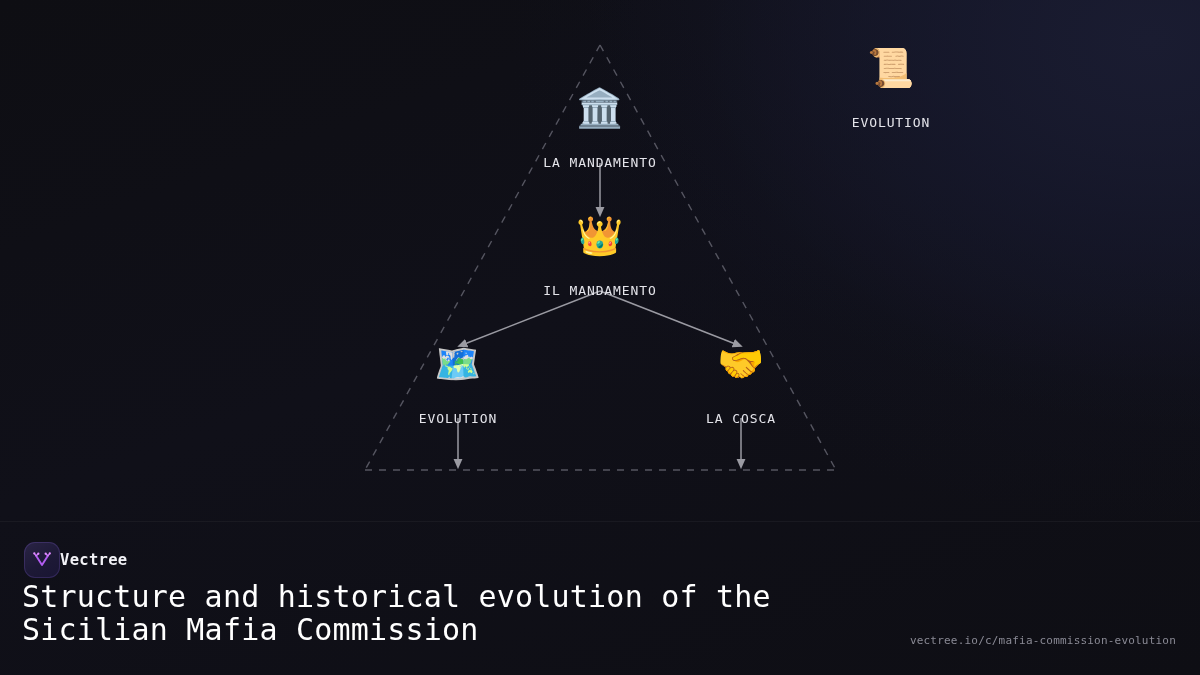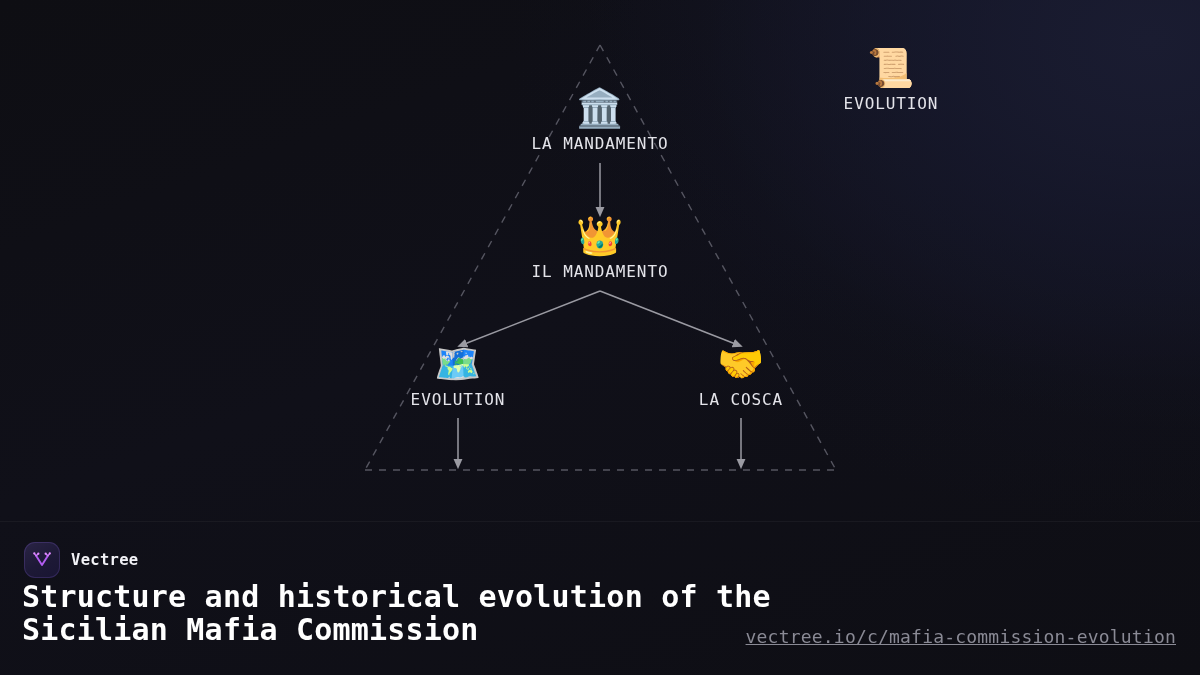--- a/index.html
+++ b/index.html
@@ -51,22 +51,22 @@
   .node-emoji {
     font-size: 38px;
     line-height: 44px;
     height: 46px;
     display: block;
     font-family: "DejaVu Sans", "Liberation Sans", sans-serif;
     text-align: center;
     user-select: none;
   }
   .node-label {
-    margin-top: 2px;
-    font-size: 16px;
+    margin-top: 23px;
+    font-size: 13px;
     letter-spacing: 0.9px;
     color: #e4e4ea;
     white-space: nowrap;
     font-family: "DejaVu Sans Mono", "Liberation Mono", monospace;
   }
 
   
   #divider {
     position: absolute;
     left: 0;
@@ -83,21 +83,20 @@
     height: 153px;
     box-sizing: border-box;
     padding: 0 24px;
   }
   #brand {
     position: absolute;
     left: 24px;
     top: 20px;
     display: flex;
     align-items: center;
-    gap: 11px;
   }
   #brand-logo {
     width: 36px;
     height: 36px;
     border-radius: 11px;
     background: linear-gradient(150deg, #2a2445 0%, #1d1936 55%, #191533 100%);
     box-shadow: inset 0 0 0 1px rgba(150,110,240,0.20);
     display: flex;
     align-items: center;
     justify-content: center;
@@ -109,34 +108,33 @@
     letter-spacing: 0.3px;
     font-family: "DejaVu Sans Mono", "Liberation Mono", monospace;
   }
   #headline {
     position: absolute;
     left: 22px;
     top: 58px;
     max-width: 830px;
     font-size: 30px;
     line-height: 33px;
-    font-weight: bold;
+    font-weight: normal;
     color: #ffffff;
     letter-spacing: 0.2px;
     font-family: "DejaVu Sans Mono", "Liberation Mono", monospace;
   }
   #footer-url {
     position: absolute;
     right: 24px;
     bottom: 28px;
-    font-size: 18px;
+    font-size: 11px;
     color: #8a8a95;
     letter-spacing: 0.2px;
     font-family: "DejaVu Sans Mono", "Liberation Mono", monospace;
-    text-decoration: underline;
   }
 </style>
 </head>
 <body>
 
 <div id="app">
 
   <div id="canvas">
 
     <svg id="graph-svg" viewBox="0 0 1200 521" xmlns="http://www.w3.org/2000/svg">

